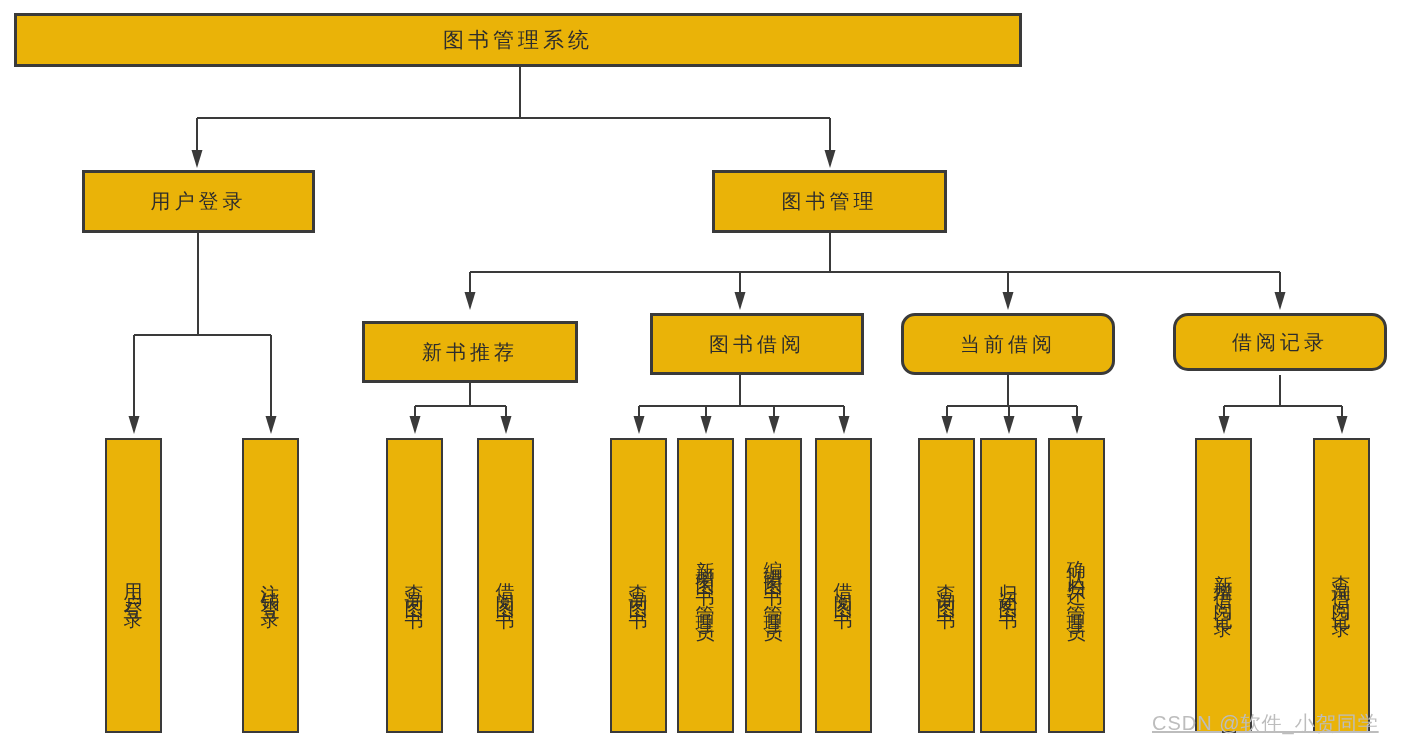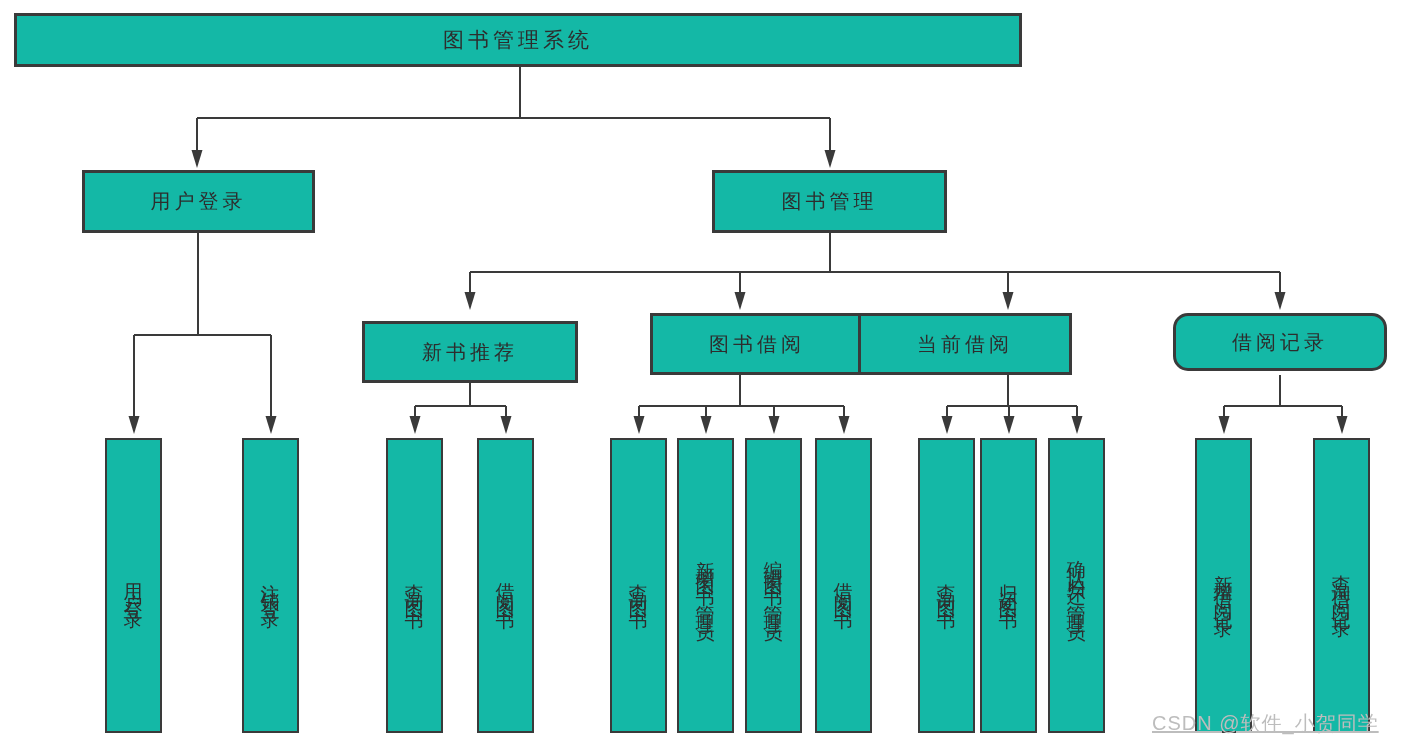--- a/index.html
+++ b/index.html
@@ -8,21 +8,21 @@
     width:1405px; height:747px;
     background:#ffffff;
     overflow:hidden;
     font-family:"Liberation Sans","DejaVu Sans",sans-serif;
     color:#2d2d2d;
   }
   #connectors { position:absolute; left:0; top:0; }
   .box {
     position:absolute;
     box-sizing:border-box;
-    background:#14b8a6;
+    background:#eab308;
     border:3px solid #3a3a3a;
     display:flex;
     align-items:center;
     justify-content:center;
     color:#2d2d2d;
   }
   .h-box { font-size:20px; letter-spacing:4px; white-space:nowrap; }
   .root-box { left:14px; top:13px; width:1008px; height:54px; font-size:21px; }
   .leaf {
     border-width:2.5px;
@@ -128,21 +128,21 @@
   <div class="box h-box" style="left:712px; top:170px; width:235px; height:63px;">
     <span>图书管理</span>
   </div>
 
   <div class="box h-box" style="left:362px; top:313px; width:216px; height:62px;margin-top:8px;">
     <span>新书推荐</span>
   </div>
   <div class="box h-box" style="left:650px; top:313px; width:214px; height:62px;">
     <span>图书借阅</span>
   </div>
-  <div class="box h-box" style="left:858px; top:313px; width:214px; height:62px;">
+  <div class="box h-box" style="left:901px; top:313px; width:214px; height:62px;border-radius:14px;">
     <span>当前借阅</span>
   </div>
   <div class="box h-box" style="left:1173px; top:313px; width:214px; height:58px;border-radius:15px;">
     <span>借阅记录</span>
   </div>
 
   <div class="box leaf" style="left:105px;">
     <span>用户登录</span>
   </div>
   <div class="box leaf" style="left:242px;">

